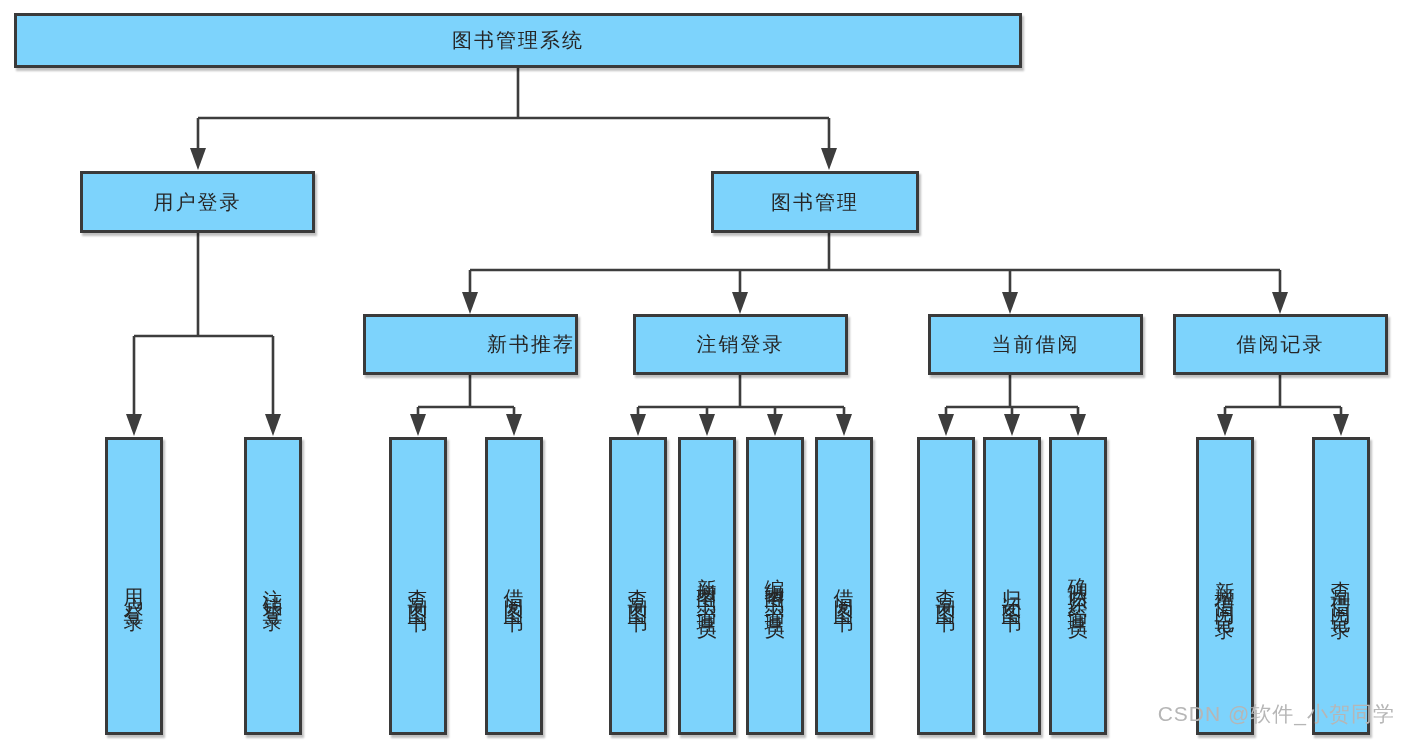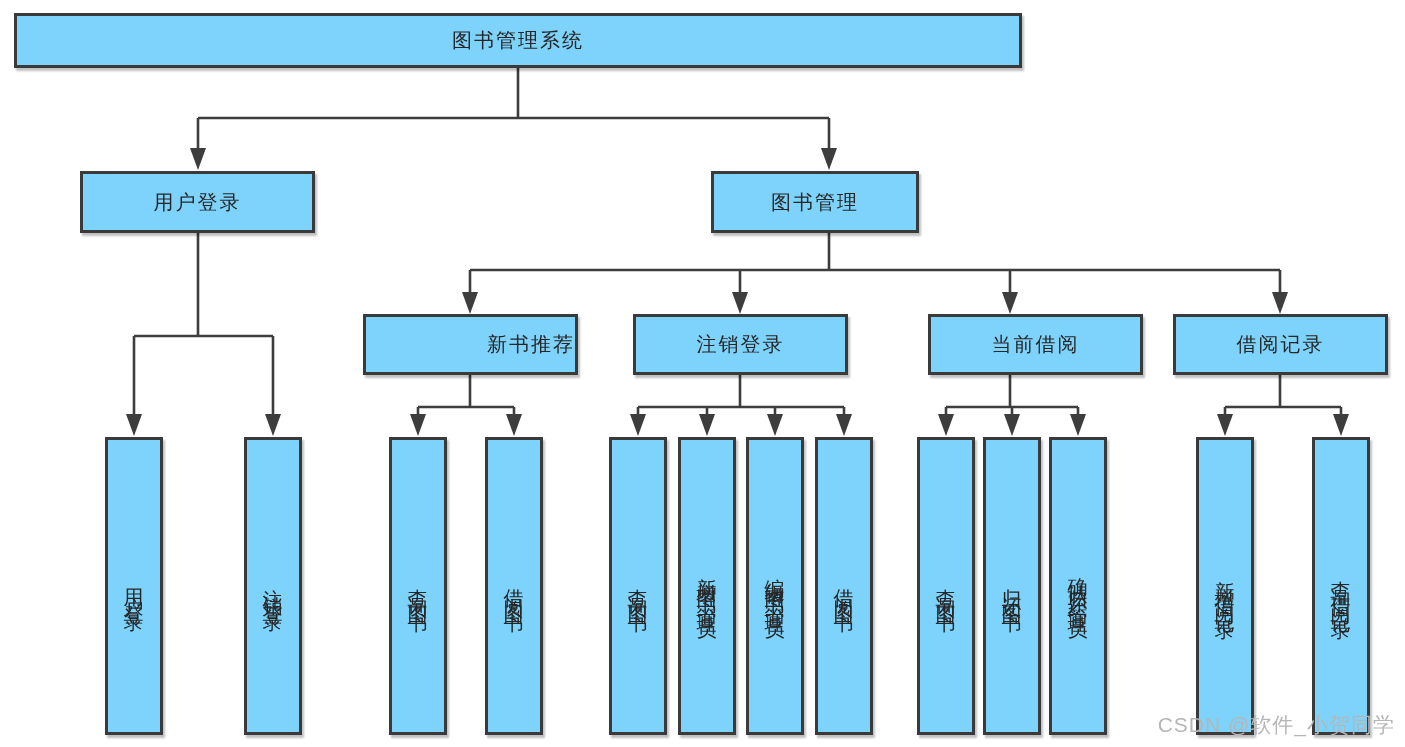--- a/index.html
+++ b/index.html
@@ -14,21 +14,21 @@
     box-shadow:2px 3px 2px rgba(0,0,0,0.25);
     font-size:20px;color:#262626;letter-spacing:2px;text-align:center;
   }
   .leaf{
     writing-mode:vertical-rl;text-orientation:mixed;
     font-size:20px;letter-spacing:9px;line-height:1;letter-spacing:8px;
     padding-top:6px;
   }
   .leaf-long{letter-spacing:6px;}
   .watermark{
-    position:absolute;right:10px;bottom:8px;
+    position:absolute;right:10px;bottom:19px;
     font-size:21px;color:#b6b6b6;letter-spacing:1px;
     z-index:5;white-space:nowrap;margin-left:36px;
   }
 </style>
 </head>
 <body>
 
 <div class="stage">
 
   <svg class="connectors" viewBox="0 0 1405 747" xmlns="http://www.w3.org/2000/svg">

